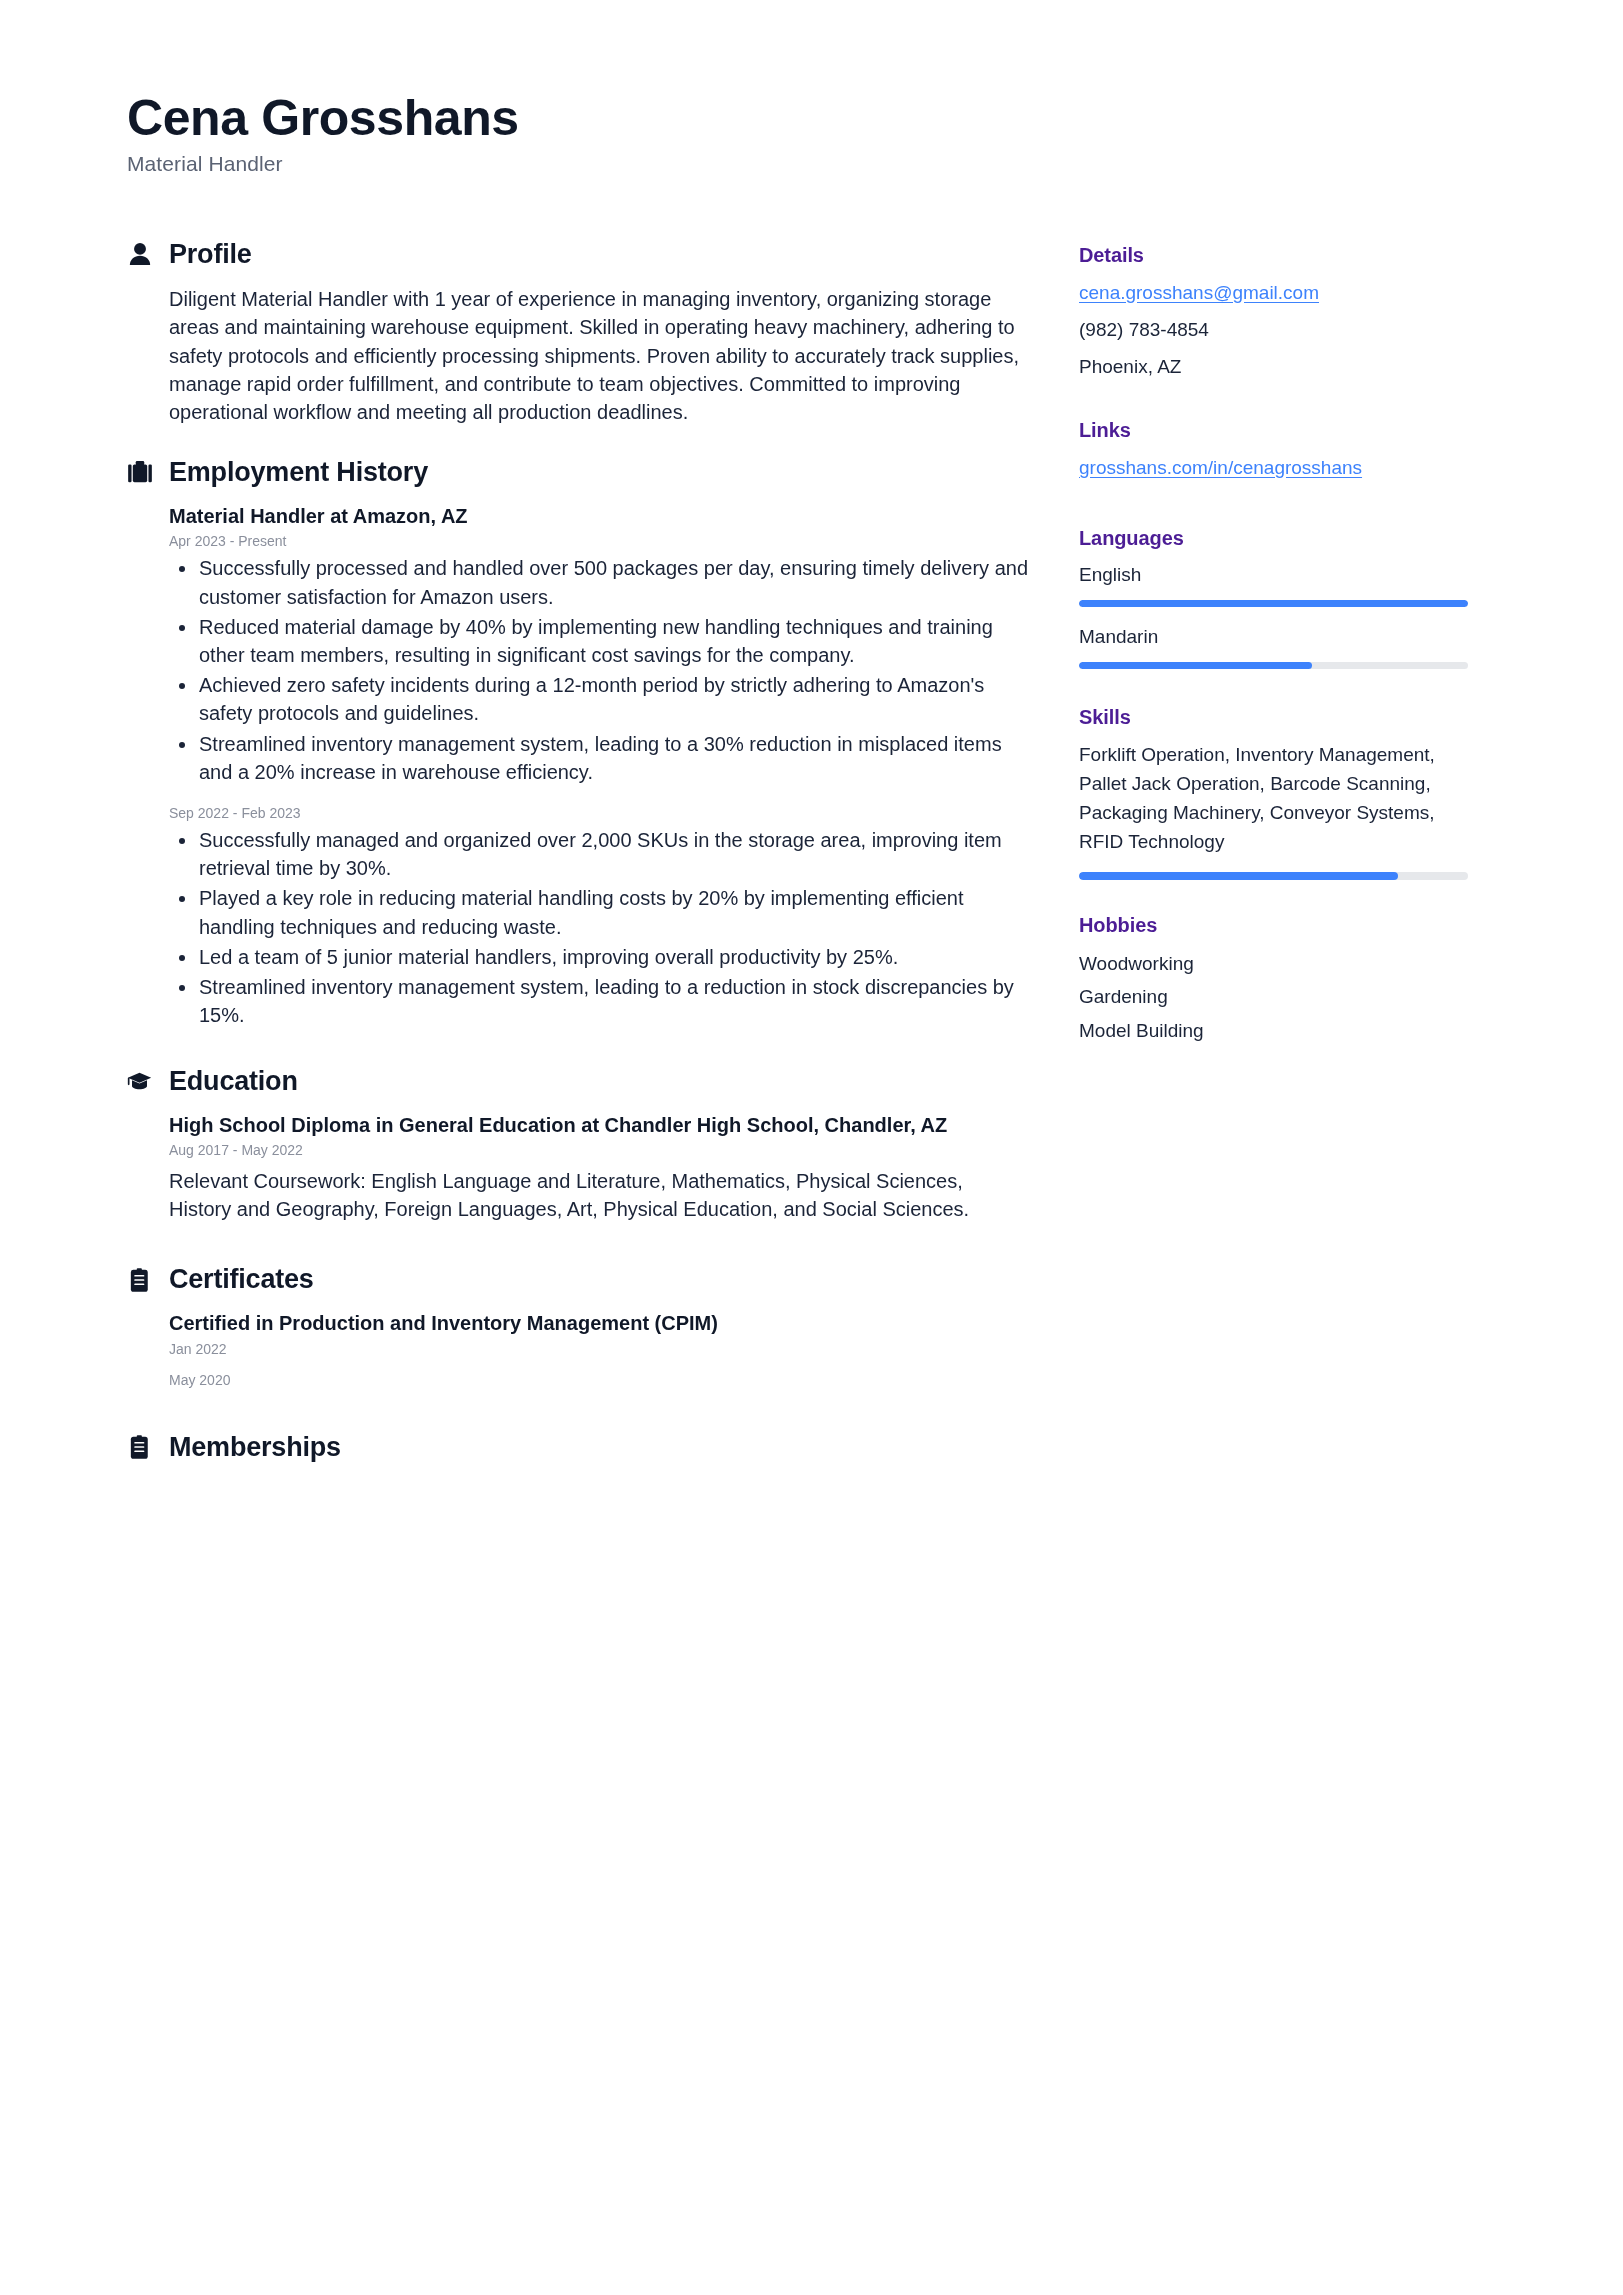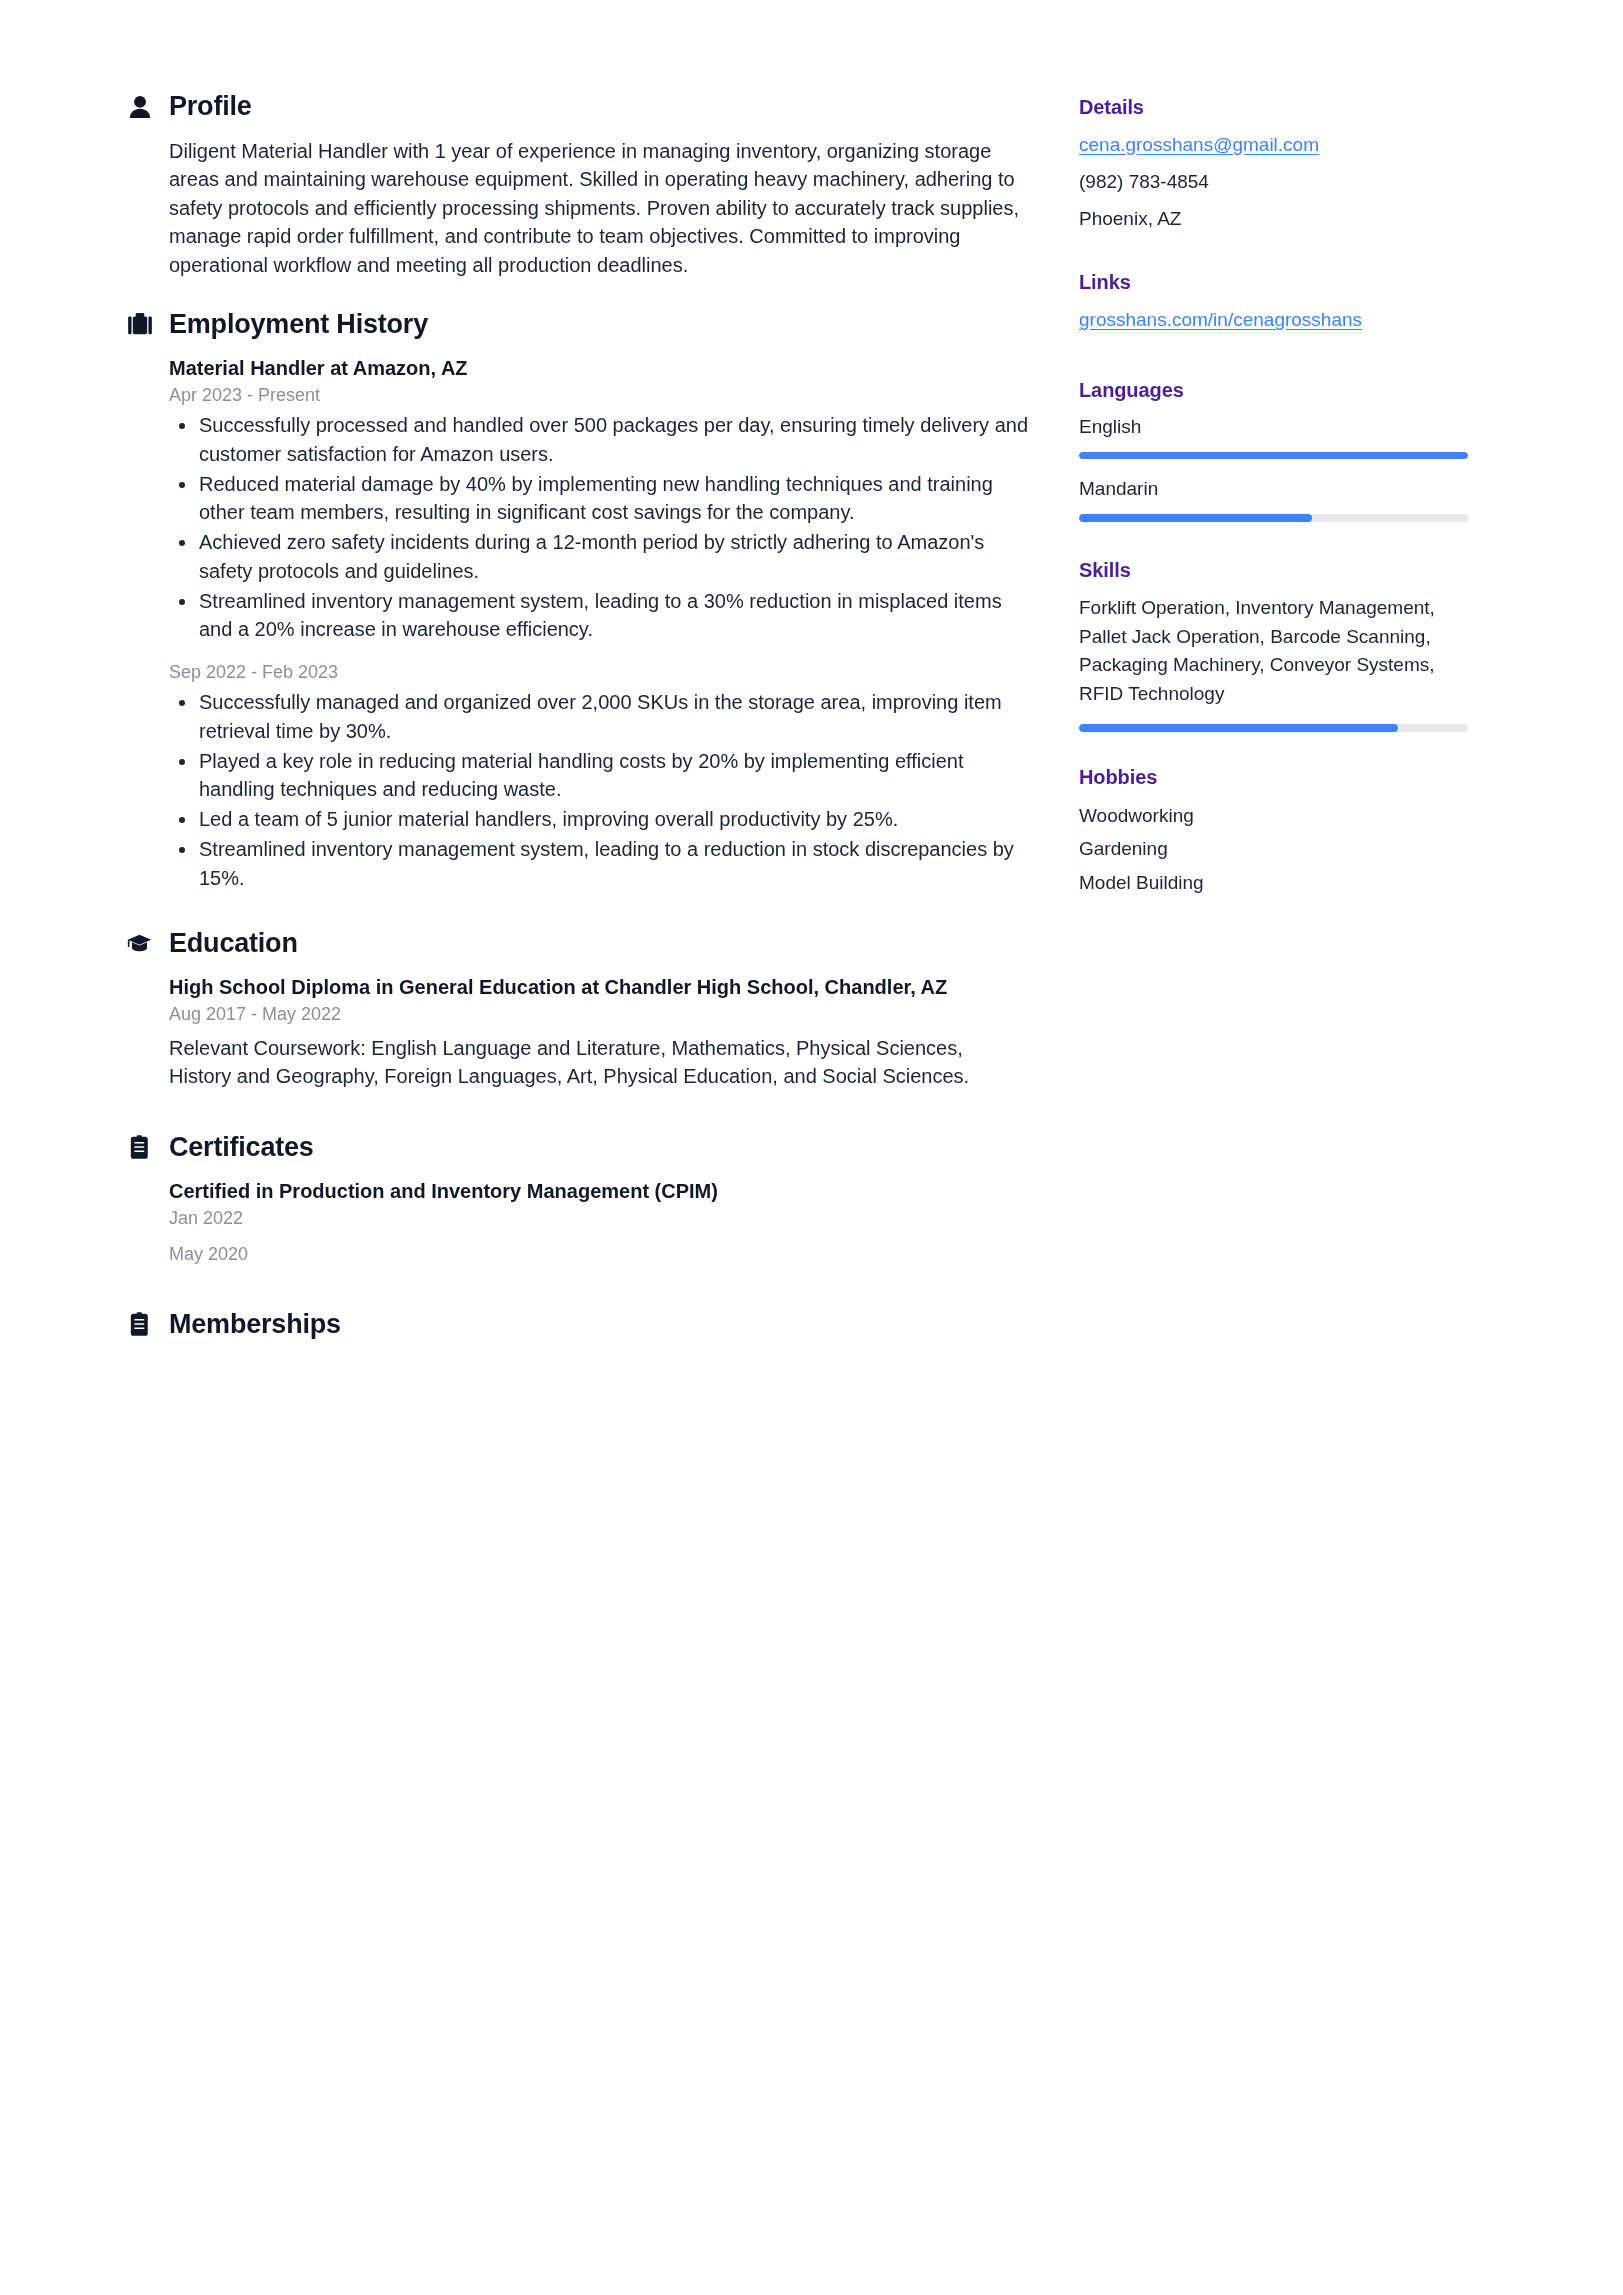--- a/index.html
+++ b/index.html
@@ -76,21 +76,21 @@
 
   .entry { margin-bottom: 5px; }
   .entry + .entry { margin-top: 18.6px; }
   .entry-title {
     font-size: 20px;
     font-weight: 700;
     color: #101828;
     line-height: 1.35;
   }
   .entry-date {
-    font-size: 18px;
+    font-size: 14px;
     color: #8a8f9c;
     margin-top: 3.4px;
     margin-bottom: 5px;
   }
   .entry-desc {
     font-size: 20px;
     line-height: 1.42;
     color: #1b2438;
     margin-top: 8.5px;
   }
@@ -173,20 +173,24 @@
     line-height: 1.55;
     color: #1b2438;
     margin-bottom: 4.2px;
   }
 </style>
 </head>
 <body>
 
 <div class="page">
 
+  <div class="header">
+    <div class="name">Cena Grosshans</div>
+    <div class="job-title">Material Handler</div>
+  </div>
 
   <div class="columns">
 
     <div class="main-col">
 
       <div class="section">
         <div class="section-head">
           <span class="section-icon">
             <svg width="22" height="24" viewBox="0 0 26 28">
                 <circle cx="13" cy="8" r="7" fill="#101828"></circle>

